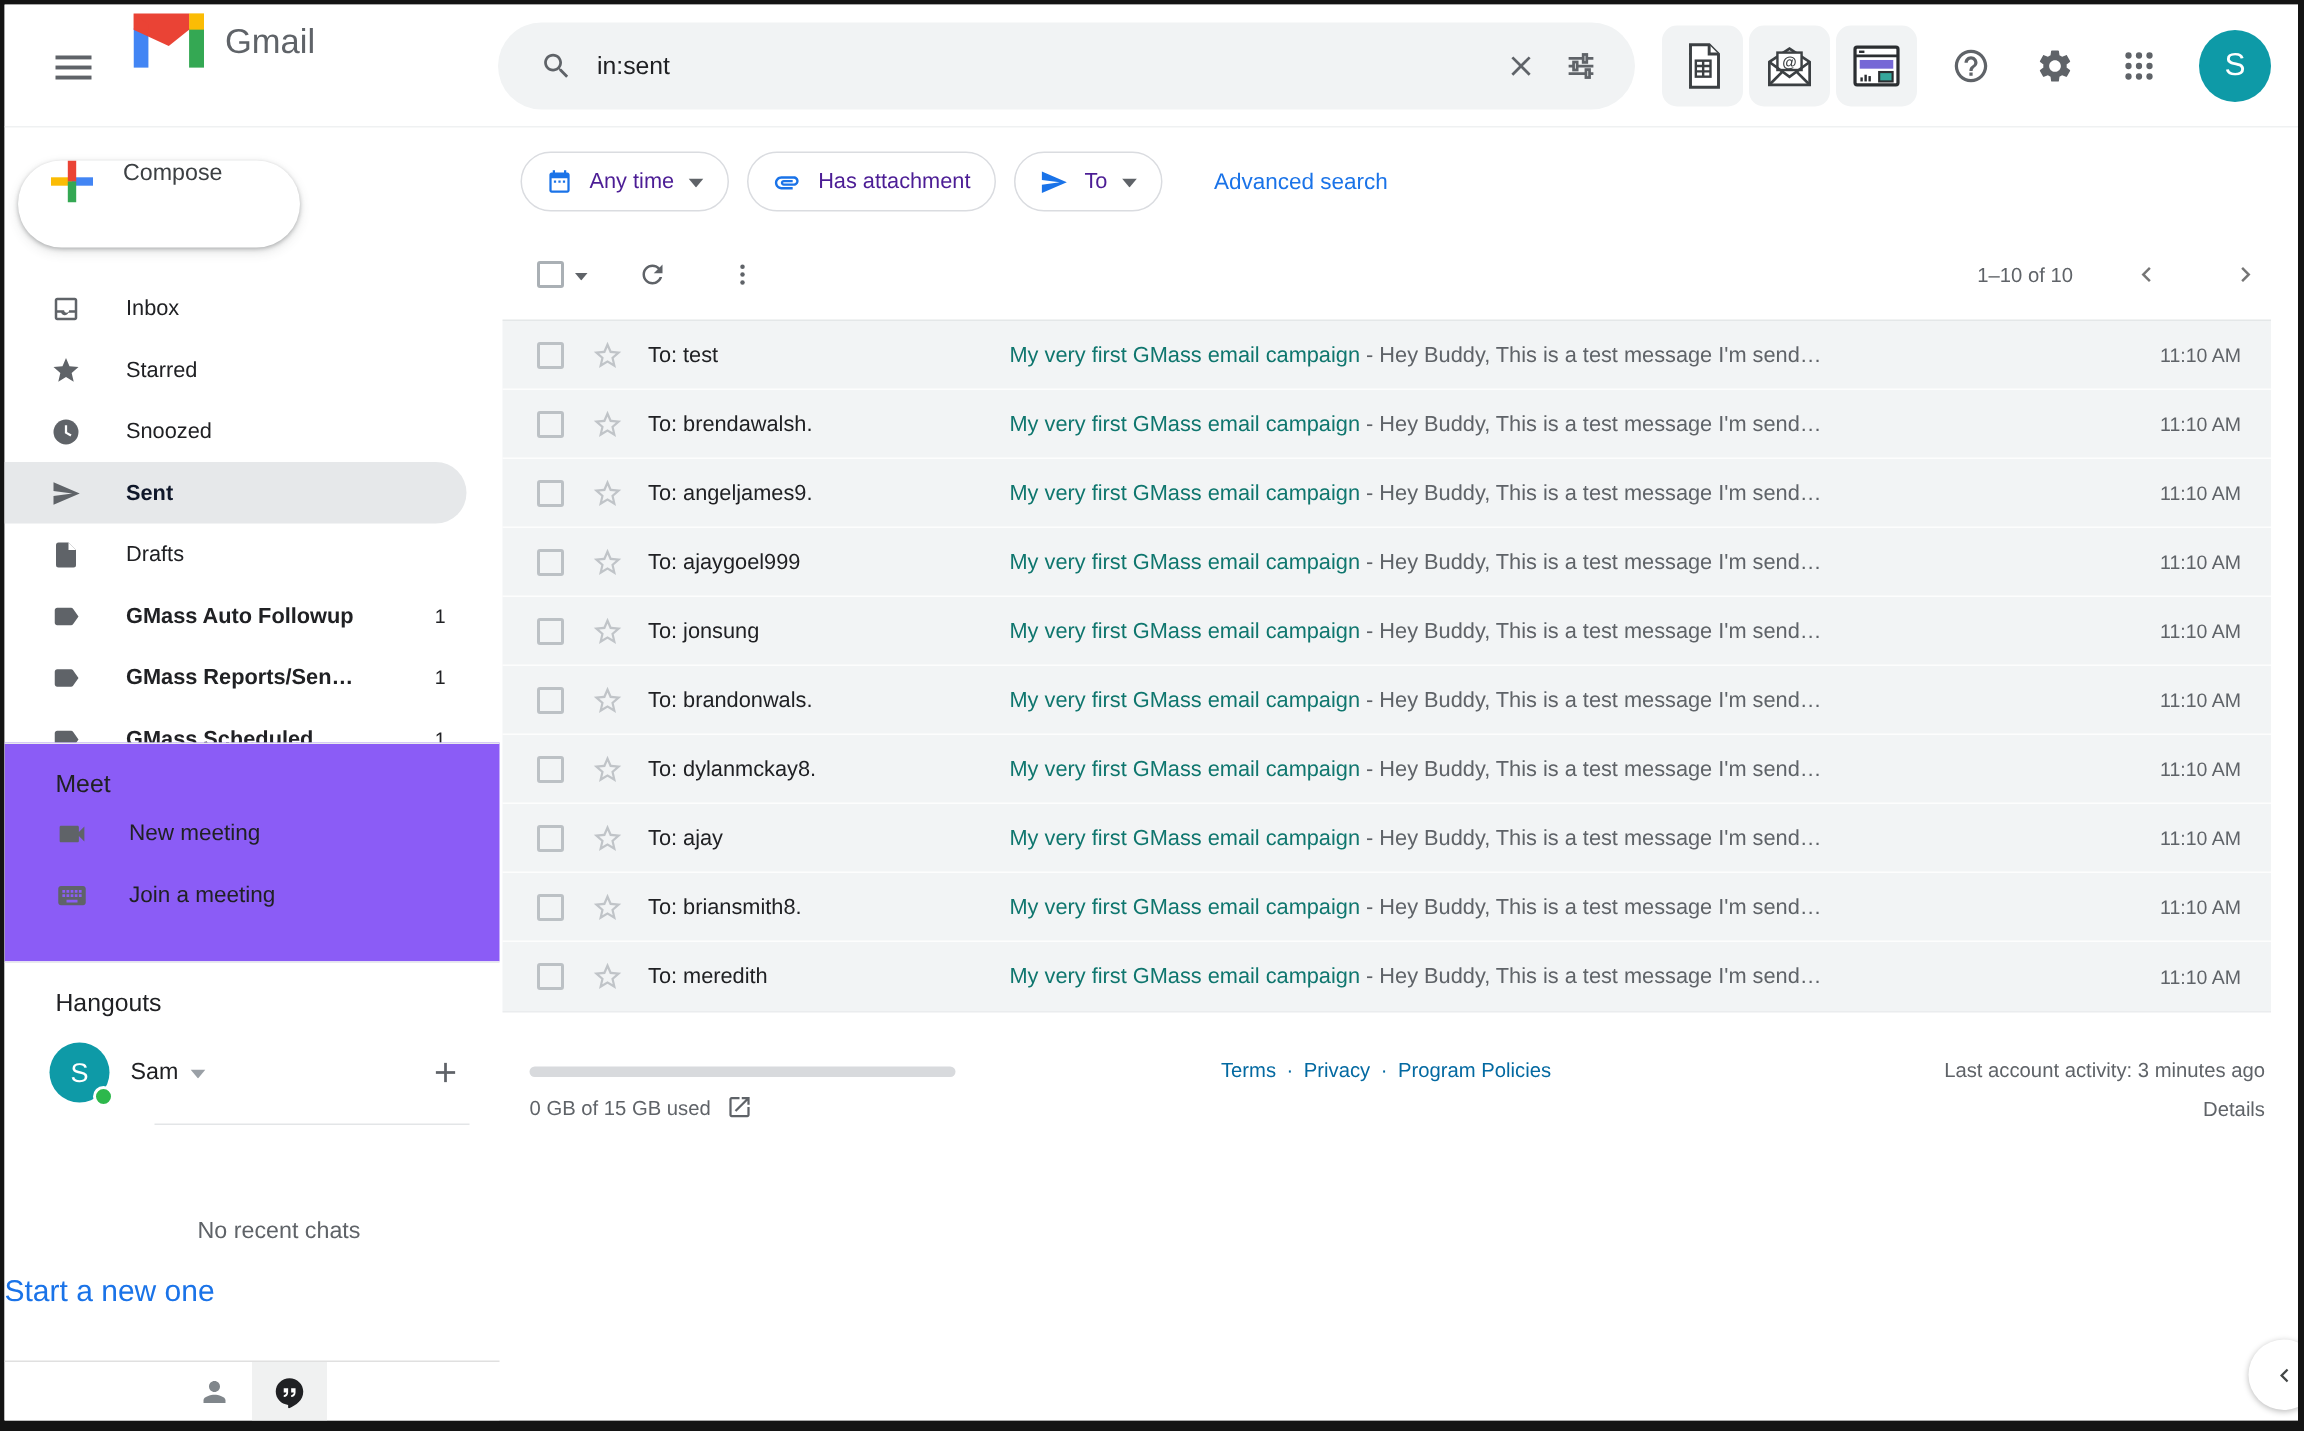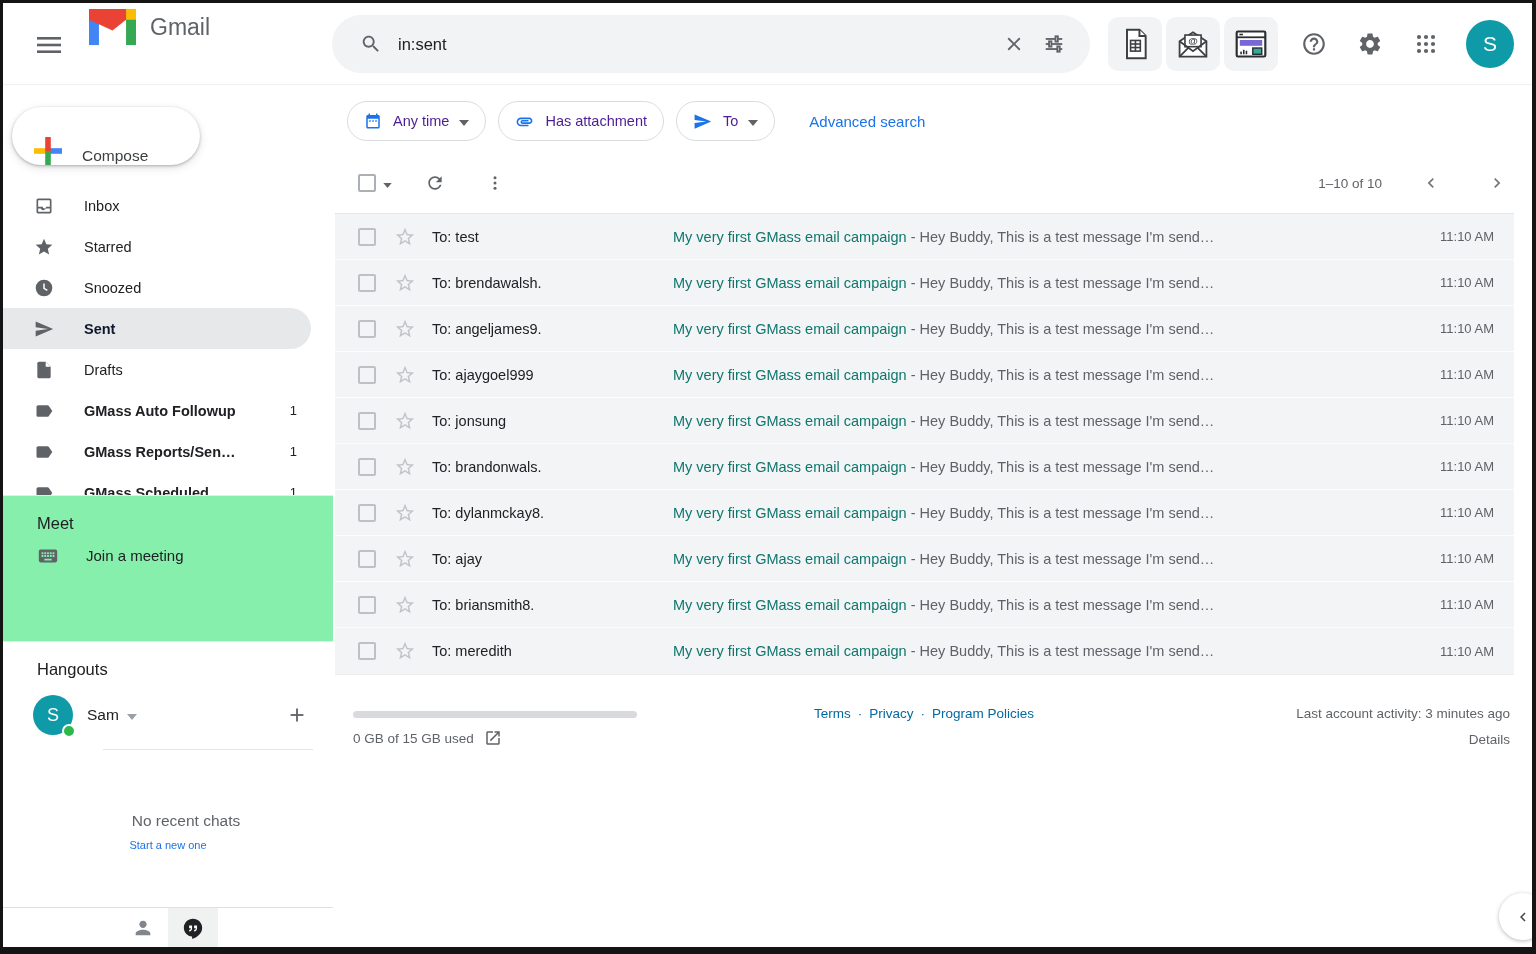--- a/index.html
+++ b/index.html
@@ -16,44 +16,44 @@
   .searchbar .s-icon { margin:0 16px 0 12px; display:grid; place-items:center; }
   .searchbar input { flex:1; border:none; outline:none; background:transparent; font-family:"Liberation Sans",sans-serif; font-size:16.5px; color:#202124; }
   .sb-btn { width:40px; height:40px; display:grid; place-items:center; cursor:pointer; }
   .top-right { position:absolute; right:18px; top:13px; height:56px; display:flex; align-items:center; }
   .ext-btn { width:54px; height:54px; border-radius:10px; background:#f1f3f4; display:grid; place-items:center; margin-left:4px; cursor:pointer; }
   .round-btn { width:40px; height:40px; display:grid; place-items:center; margin-left:16px; cursor:pointer; }
   .avatar { width:48px; height:48px; border-radius:50%; background:#0e9aa7; color:#fff; display:grid; place-items:center; font-size:21px; margin-left:20px; cursor:pointer; }
 
   
   .sidebar { position:absolute; left:0; top:82px; width:330px; bottom:0; background:#fff; z-index:5; }
-  .compose { position:absolute; left:9px; top:22px; width:188px; height:58px; background:#fff; border-radius:29px; box-shadow:0 1px 3px rgba(60,64,67,.35), 0 3px 8px rgba(60,64,67,.15); display:flex; align-items:flex-end; gap:20px; padding-left:22px; cursor:pointer; }
+  .compose { position:absolute; left:9px; top:22px; width:188px; height:58px; background:#fff; border-radius:29px; box-shadow:0 1px 3px rgba(60,64,67,.35), 0 3px 8px rgba(60,64,67,.15); display:flex; align-items:flex-start; gap:20px; padding-left:22px; cursor:pointer; }
   .compose span { font-size:15.5px; color:#3c4043; font-weight:500; }
   .nav { position:absolute; left:0; right:0; top:100px; z-index:1; }
   .nav-item { height:41px; display:flex; align-items:center; padding-left:30px; border-radius:0 21px 21px 0; margin-right:22px; cursor:pointer; }
   .nav-item .ni-icon { width:22px; display:grid; place-items:center; }
   .nav-item .ni-label { margin-left:29px; font-size:14.5px; color:#202124; flex:1; white-space:nowrap; overflow:hidden; }
   .nav-item .ni-count { font-size:13px; color:#202124; font-weight:500; margin-right:14px; }
   .nav-item.bold .ni-label { font-weight:700; }
   .nav-item.selected { background:#e6e8ea; }
   .nav-item.selected .ni-label { font-weight:700; color:#0f172a; }
-  .meet-panel { position:absolute; left:0; right:0; top:410px; height:146px; background:#86efac; border-top:1px solid #e8eaed; z-index:2; }
+  .meet-panel { position:absolute; left:0; right:0; top:410px; height:146px; background:#8b5cf6; border-top:1px solid #e8eaed; z-index:2; }
   .sec-title { margin:18px 0 2px 34px; font-size:16.5px; color:#202124; font-weight:500; }
   .meet-item { height:41px; display:flex; align-items:center; padding-left:34px; cursor:pointer; }
   .meet-item .mi-label { margin-left:27px; font-size:15px; color:#202124; }
   .hang-panel { position:absolute; left:0; right:0; top:556px; bottom:40px; background:#fff; border-top:1px solid #e8eaed; z-index:2; }
   .hang-user { display:flex; align-items:center; margin:10px 20px 0 30px; height:52px; }
   .hang-avatar { position:relative; width:40px; height:40px; border-radius:50%; background:#0e9aa7; color:#fff; display:grid; place-items:center; font-size:18px; cursor:pointer; }
   .presence { position:absolute; right:-3px; bottom:-3px; width:14px; height:14px; border-radius:50%; background:#2db84c; border:2px solid #fff; }
   .hang-name { margin-left:14px; font-size:15.5px; color:#202124; }
   .hang-caret { margin-left:8px; }
   .hang-add { margin-left:auto; cursor:pointer; display:grid; place-items:center; width:32px; height:32px; }
   .hang-div { border-top:1px solid #e3e5e7; margin:8px 20px 0 100px; }
   .hang-empty { text-align:center; margin-top:62px; font-size:15.5px; color:#5f6368;padding-left:36px; }
-  .hang-start { text-align:center; margin-top:9px; font-size:11px; color:#1a73e8; cursor:pointer; }
+  .hang-start { margin-top:20px; font-size:20px; color:#1a73e8; cursor:pointer; }
   .side-bottombar { position:absolute; left:0; right:0; bottom:0; height:40px; background:#fff; border-top:1px solid #e0e0e0; display:flex; align-items:center; justify-content:center; z-index:3; }
   .sb-tab { width:50px; height:39px; display:grid; place-items:center; cursor:pointer; }
   .sb-tab.active { background:#f0f1f1; }
 
   
   .main { position:absolute; left:330px; top:82px; right:0; bottom:0; background:#fff; }
   .chips { position:absolute; left:14px; top:16px; display:flex; align-items:center; }
   .chip { height:40px; border:1px solid #dadce0; border-radius:20px; display:flex; align-items:center; padding:0 16px; margin-right:12px; cursor:pointer; background:#fff; }
   .chip .c-label { font-size:14.5px; color:#4c1d95; font-weight:500; margin-left:11px; }
   .chip .c-caret { margin-left:10px; }
@@ -279,20 +279,26 @@
           </span>
         <span class="ni-label">GMass Scheduled</span>
         <span class="ni-count">1</span>
       </div>
     </div>
 
     <div class="meet-panel">
       <div class="sec-title">Meet</div>
       <div class="meet-item">
         <svg width="22" height="22" viewBox="0 0 24 24">
+            <path fill="#5f6368" d="M17 10.5V7c0-.55-.45-1-1-1H4c-.55 0-1 .45-1 1v10c0 .55.45 1 1 1h12c.55 0 1-.45 1-1v-3.5l4 4v-11l-4 4z"></path>
+          </svg>
+        <span class="mi-label">New meeting</span>
+      </div>
+      <div class="meet-item">
+        <svg width="22" height="22" viewBox="0 0 24 24">
             <path fill="#5f6368" d="M20 5H4c-1.1 0-2 .9-2 2v10c0 1.1.9 2 2 2h16c1.1 0 2-.9 2-2V7c0-1.1-.9-2-2-2zm-9 3h2v2h-2V8zm0 3h2v2h-2v-2zM8 8h2v2H8V8zm0 3h2v2H8v-2zm-1 2H5v-2h2v2zm0-3H5V8h2v2zm9 7H8v-2h8v2zm0-4h-2v-2h2v2zm0-3h-2V8h2v2zm3 3h-2v-2h2v2zm0-3h-2V8h2v2z"></path>
           </svg>
         <span class="mi-label">Join a meeting</span>
       </div>
     </div>
 
     <div class="hang-panel">
       <div class="sec-title">Hangouts</div>
       <div class="hang-user">
         <div class="hang-avatar">

